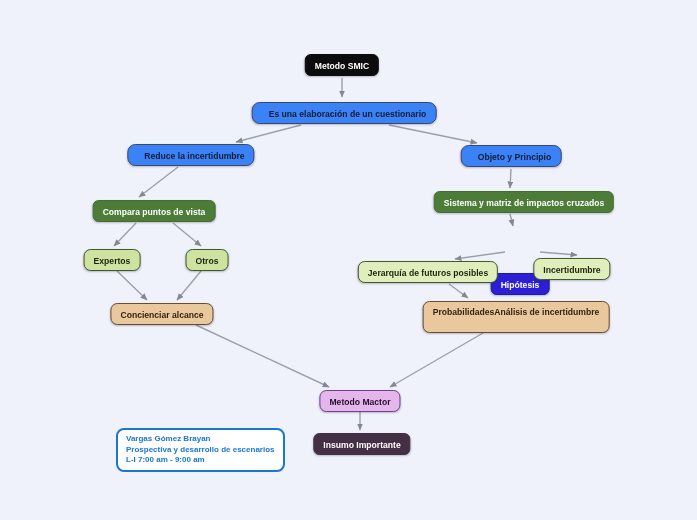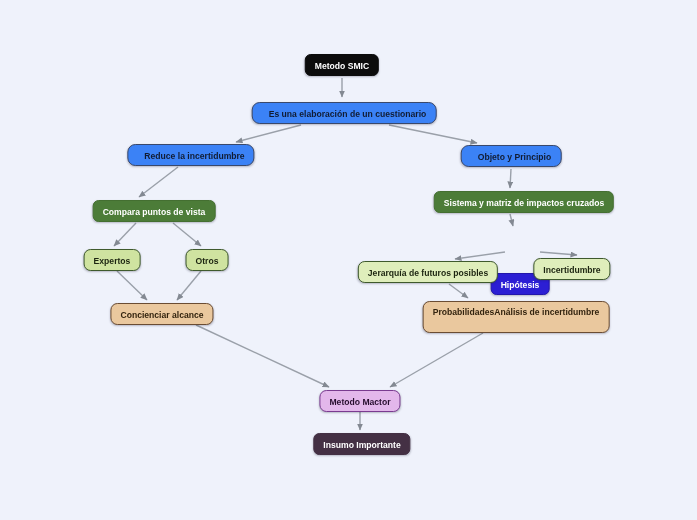--- a/index.html
+++ b/index.html
@@ -125,14 +125,19 @@
   <div id="n-incertidumbre" class="node n-pgreen">Incertidumbre</div>
   <div id="n-jerarquia" class="node n-pgreen">Jerarquía de futuros posibles</div>
   <div id="n-concienciar" class="node n-tan">Concienciar alcance</div>
   <div id="n-probabilidades" class="node n-tan multiline">
     <span>Probabilidades</span>
     <span>Análisis de incertidumbre</span>
   </div>
   <div id="n-mactor" class="node n-orchid">Metodo Mactor</div>
   <div id="n-insumo" class="node n-plum">Insumo Importante</div>
 
+  <div id="credit-box">
+    <div>Vargas Gómez Brayan</div>
+    <div>Prospectiva y desarrollo de escenarios</div>
+    <div>L-I 7:00 am - 9:00 am</div>
+  </div>
 
 </div>
 
 </body></html>

